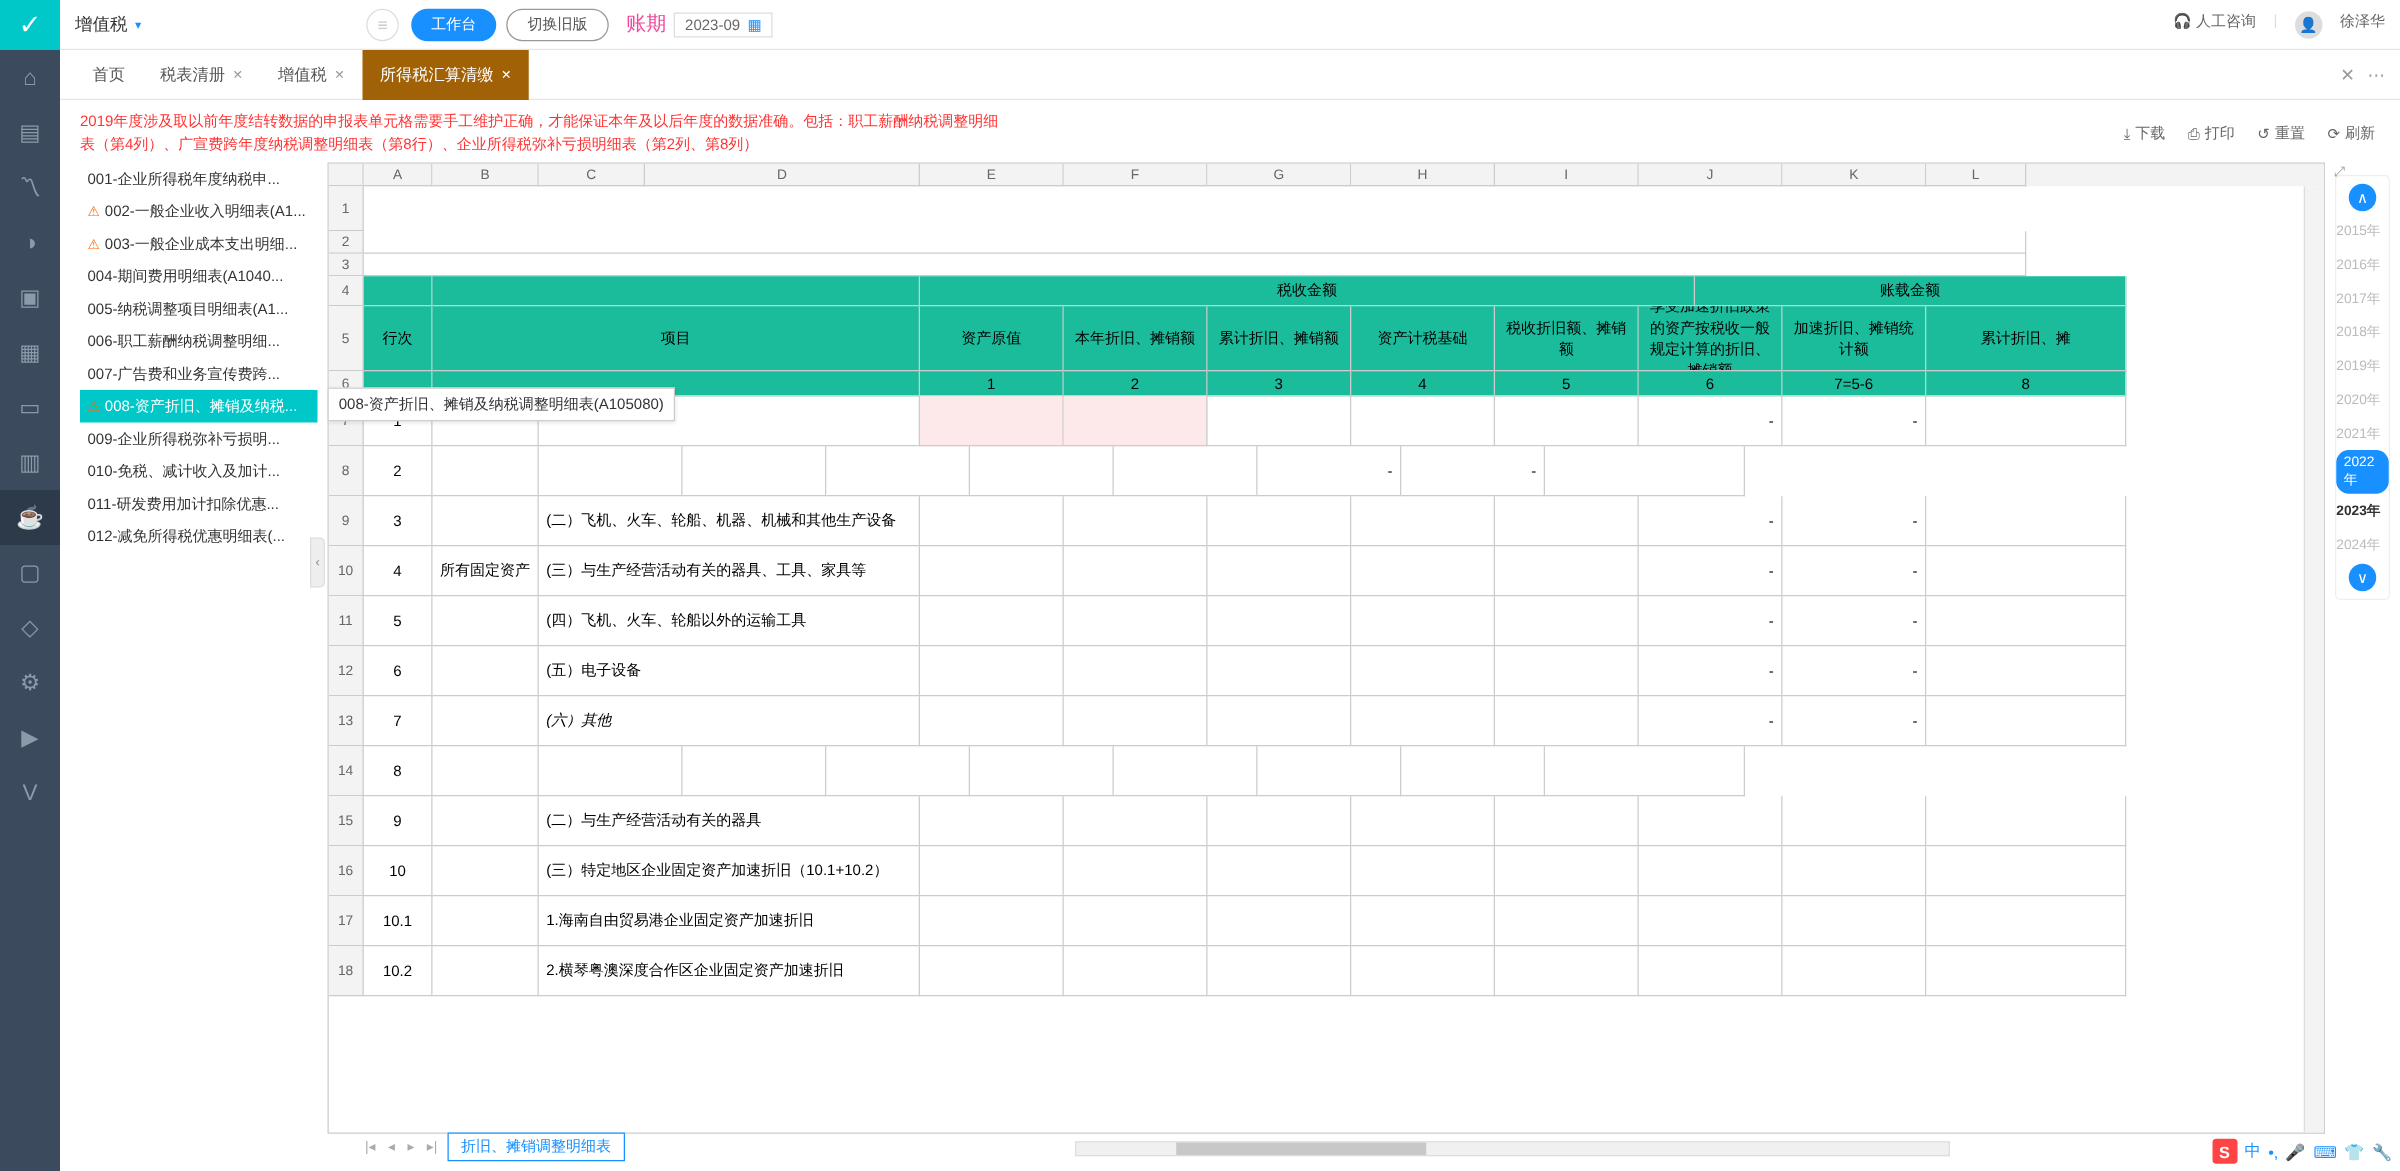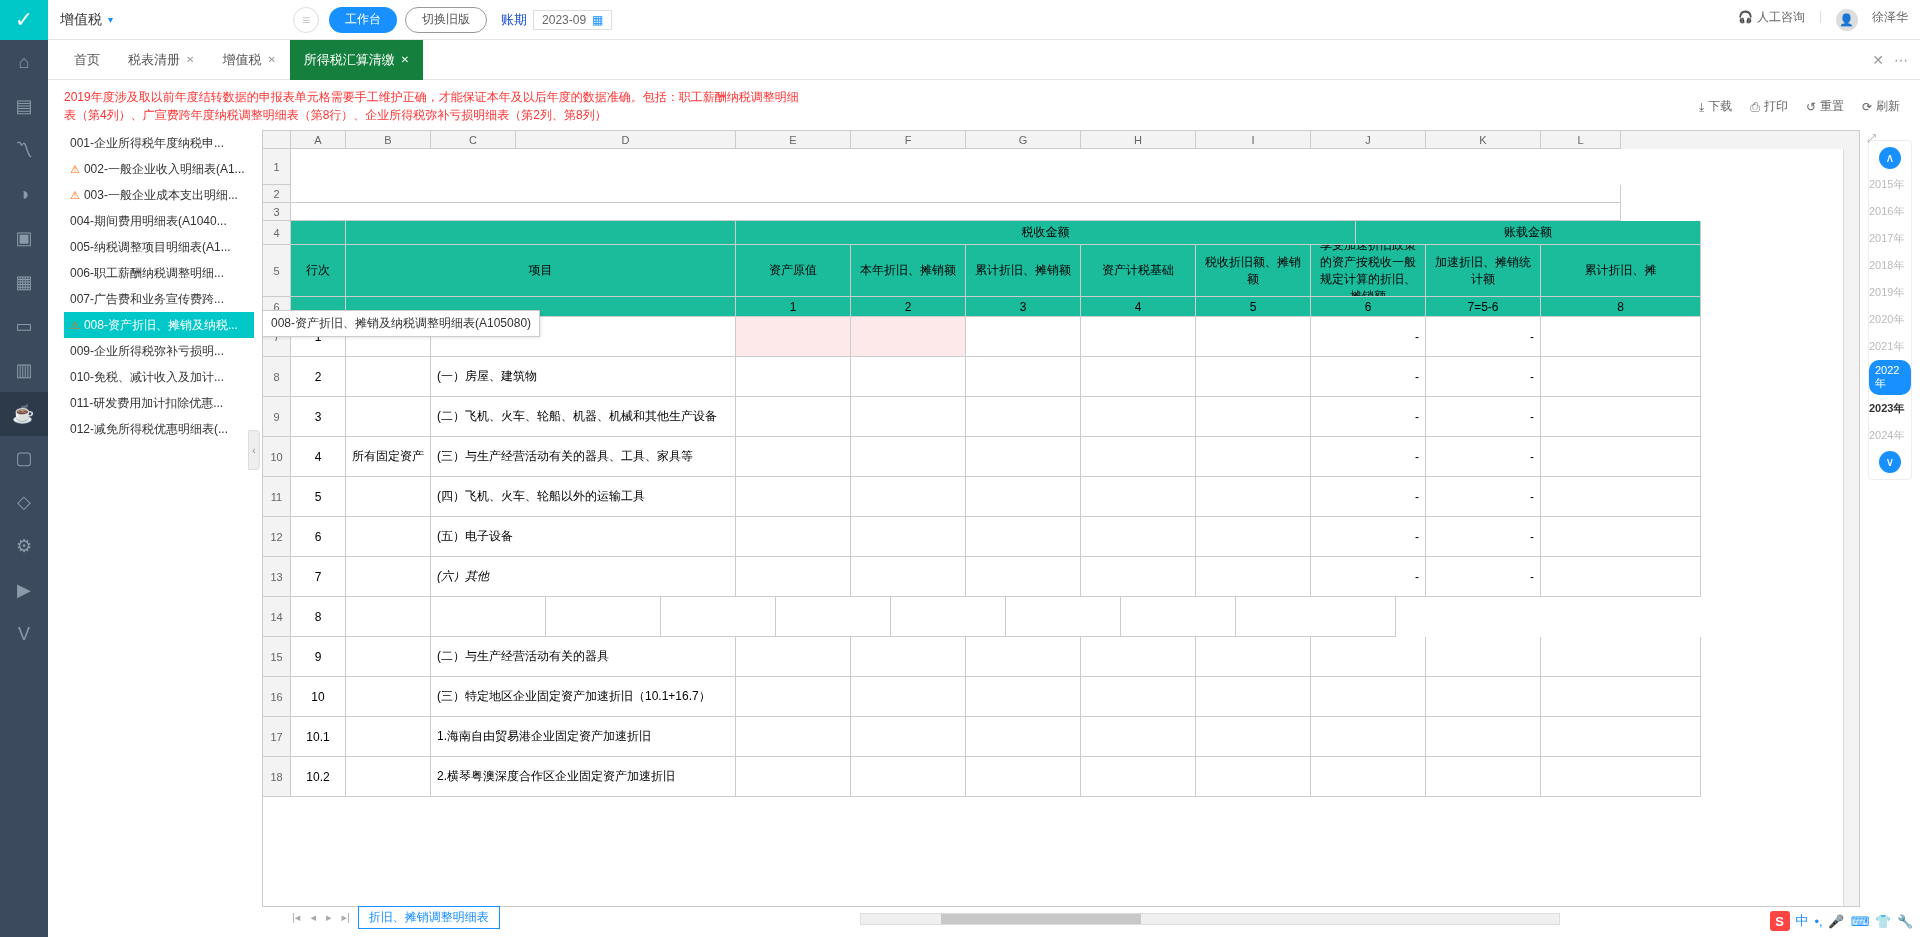--- a/index.html
+++ b/index.html
@@ -8,29 +8,29 @@
 .logo{width:48px;height:40px;background:#00c8c8;display:flex;align-items:center;justify-content:center;color:#fff;font-size:22px}
 .side-icon{width:48px;height:44px;display:flex;align-items:center;justify-content:center;color:#8a9aab;font-size:18px;cursor:pointer}
 .side-icon.active{color:#fff;background:#2d3a4a}
 .topbar{position:absolute;left:48px;top:0;right:0;height:40px;background:#fff;border-bottom:1px solid #e5e5e5;display:flex;align-items:center;padding:0 12px}
 .dd{color:#333;font-size:14px;margin-right:180px;display:flex;align-items:center}
 .chev{color:#1890ff;margin-left:6px;font-size:10px}
 .circle-btn{width:26px;height:26px;border-radius:50%;border:1px solid #ddd;display:flex;align-items:center;justify-content:center;color:#ccc;margin-right:10px;font-size:14px}
 .pill{height:26px;padding:0 16px;border-radius:13px;font-size:12px;display:flex;align-items:center;margin-right:8px;cursor:pointer}
 .pill.primary{background:#1890ff;color:#fff}
 .pill.outline{border:1px solid #999;color:#555}
-.label{font-size:13px;color:#1d4ed8;margin:0 6px}
+.label{font-size:16px;color:#ec4899;margin:0 6px}
 .date-box{border:1px solid #ddd;padding:2px 8px;font-size:12px;color:#666;display:flex;align-items:center}
 .date-box .cal{color:#1890ff;margin-left:6px}
 .top-right{margin-left:auto;display:flex;align-items:flex-start;gap:14px;font-size:12px;color:#666}
 .avatar{width:22px;height:22px;border-radius:50%;background:#ddd;display:inline-flex;align-items:center;justify-content:center}
 .tabbar{position:absolute;left:48px;top:40px;right:0;height:40px;border-bottom:1px solid #e5e5e5;display:flex;align-items:center;padding:0 12px}
 .tab{padding:0 14px;height:40px;display:flex;align-items:center;font-size:13px;color:#555;cursor:pointer;gap:6px}
 .tab .x{color:#999;font-size:10px}
-.tab.active{background:#15803d;color:#fff}
+.tab.active{background:#a16207;color:#fff}
 .tab.active .x{color:#fff}
 .tabbar-right{margin-left:auto;display:flex;gap:10px;color:#999;font-size:14px}
 .notice-row{position:absolute;left:64px;top:88px;right:20px;display:flex;align-items:flex-start}
 .notice{color:#f33;font-size:12px;line-height:18px;max-width:740px}
 .actions{margin-left:auto;display:flex;gap:18px;font-size:12px;color:#666;padding-top:10px}
 .actions span{cursor:pointer;display:flex;align-items:center;gap:4px}
 .tree{position:absolute;left:64px;top:130px;width:190px;font-size:12px;color:#333}
 .tree-item{height:26px;display:flex;align-items:center;padding:0 6px;cursor:pointer;white-space:nowrap;overflow:hidden;text-overflow:ellipsis}
 .tree-item .warn{color:#f60;margin-right:4px;font-size:11px}
 .tree-item.sel{background:#00c8c8;color:#fff}
@@ -255,21 +255,20 @@
         <div class="cell " style="width: 115px;"></div>
         <div class="cell " style="width: 115px;"></div>
         <div class="cell right" style="width: 115px;">-</div>
         <div class="cell right" style="width: 115px;">-</div>
         <div class="cell " style="width: 160px;"></div>
       </div>
       <div class="grow" style="height: 40px;">
         <div class="rowhdr" style="height: 40px;">8</div>
         <div class="cell center" style="width: 55px;">2</div>
         <div class="cell center" style="width: 85px;"></div>
-        <div class="cell " style="width: 305px;">(一）房屋、建筑物</div>
         <div class="cell " style="width: 115px;"></div>
         <div class="cell " style="width: 115px;"></div>
         <div class="cell " style="width: 115px;"></div>
         <div class="cell " style="width: 115px;"></div>
         <div class="cell " style="width: 115px;"></div>
         <div class="cell right" style="width: 115px;">-</div>
         <div class="cell right" style="width: 115px;">-</div>
         <div class="cell " style="width: 160px;"></div>
       </div>
       <div class="grow" style="height: 40px;">
@@ -366,21 +365,21 @@
         <div class="cell " style="width: 115px;"></div>
         <div class="cell " style="width: 115px;"></div>
         <div class="cell right" style="width: 115px;"></div>
         <div class="cell right" style="width: 115px;"></div>
         <div class="cell " style="width: 160px;"></div>
       </div>
       <div class="grow" style="height: 40px;">
         <div class="rowhdr" style="height: 40px;">16</div>
         <div class="cell center" style="width: 55px;">10</div>
         <div class="cell center" style="width: 85px;"></div>
-        <div class="cell " style="width: 305px;">(三）特定地区企业固定资产加速折旧（10.1+16.7）</div>
+        <div class="cell " style="width: 305px;">(三）特定地区企业固定资产加速折旧（10.1+10.2）</div>
         <div class="cell " style="width: 115px;"></div>
         <div class="cell " style="width: 115px;"></div>
         <div class="cell " style="width: 115px;"></div>
         <div class="cell " style="width: 115px;"></div>
         <div class="cell " style="width: 115px;"></div>
         <div class="cell right" style="width: 115px;"></div>
         <div class="cell right" style="width: 115px;"></div>
         <div class="cell " style="width: 160px;"></div>
       </div>
       <div class="grow" style="height: 40px;">

